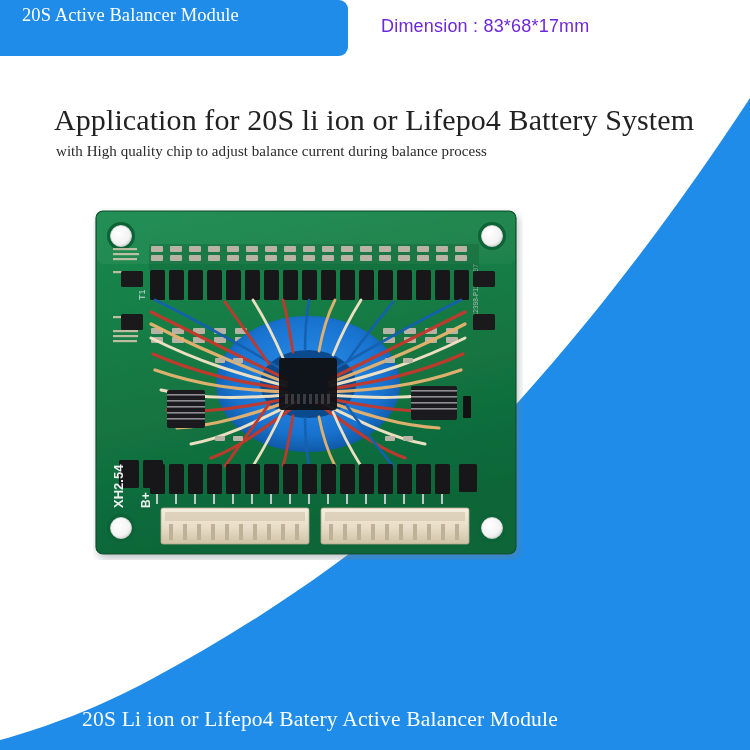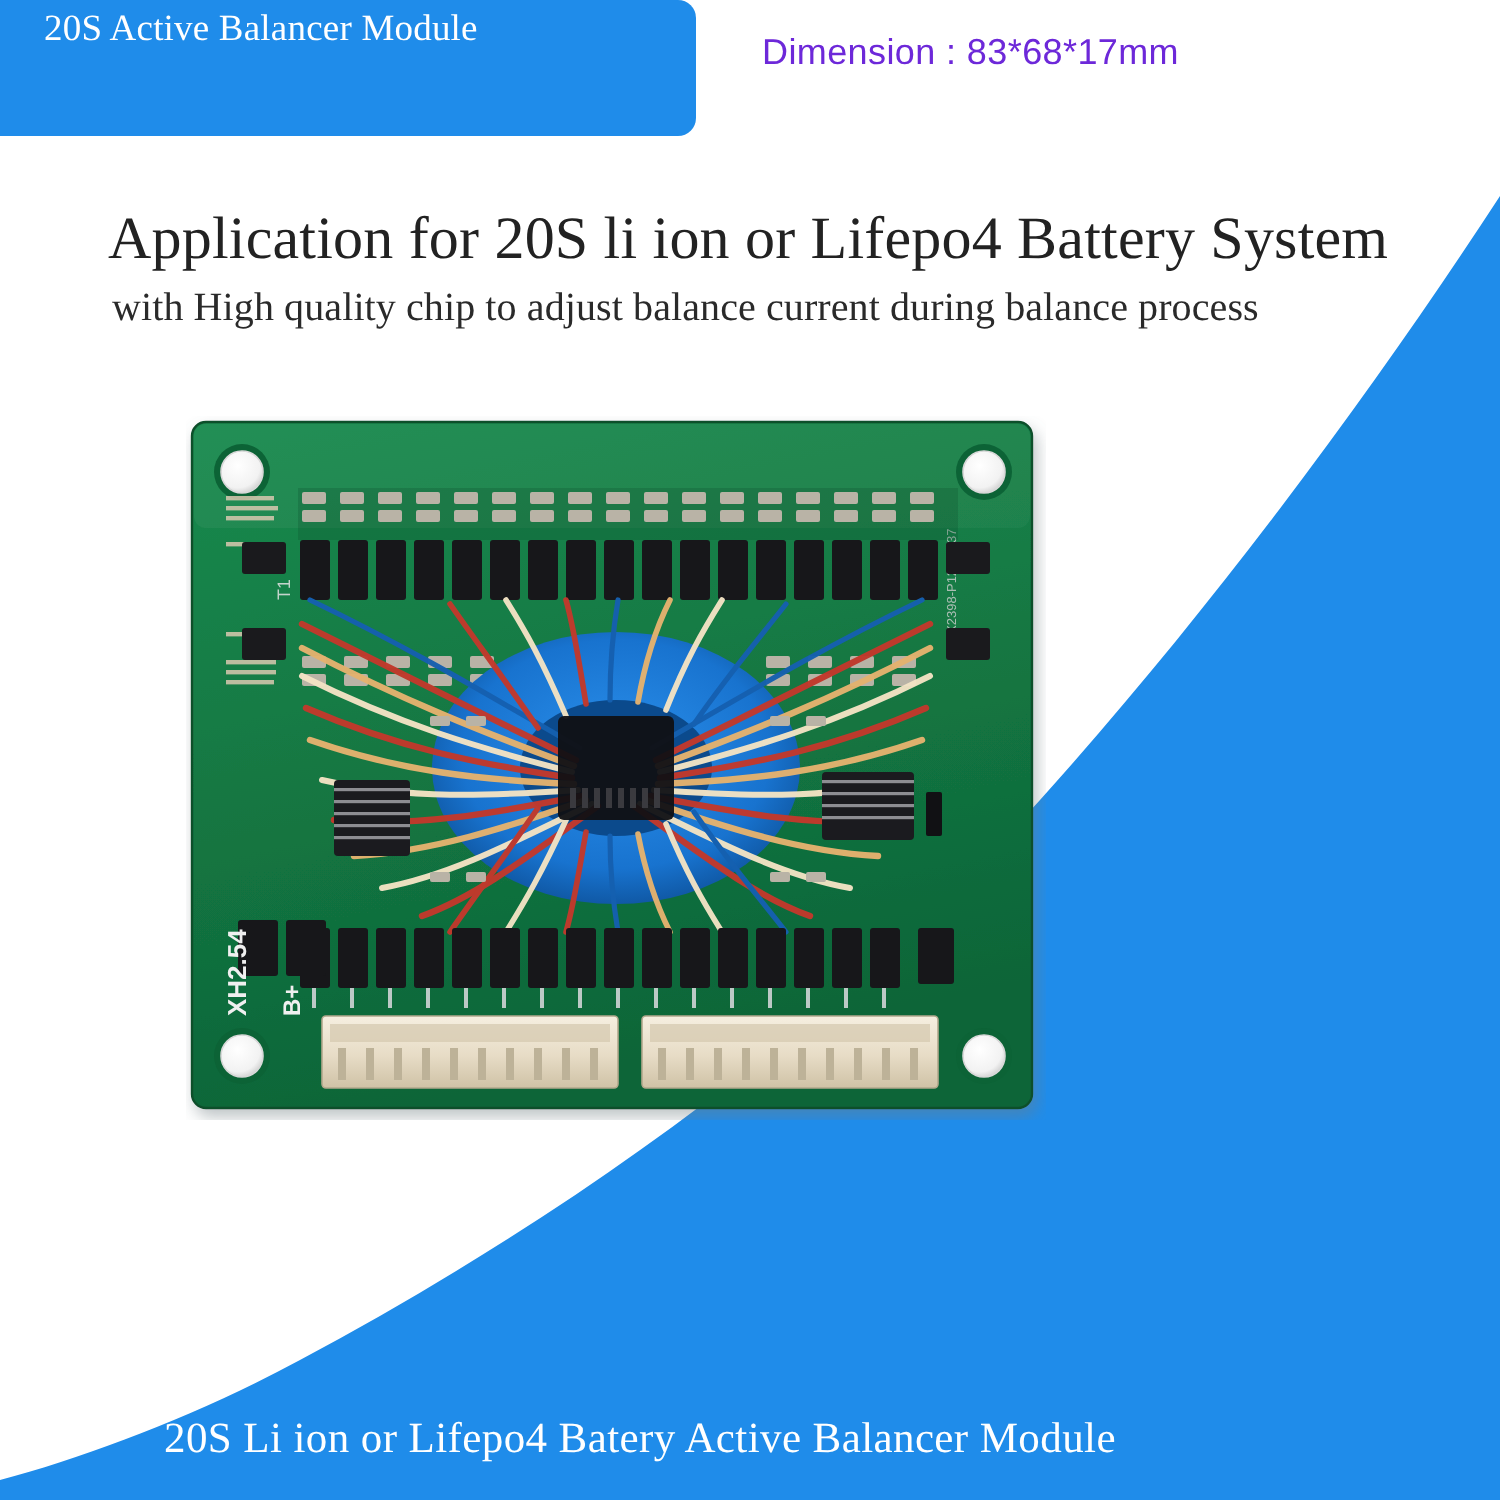--- a/index.html
+++ b/index.html
@@ -25,21 +25,21 @@
     width: 750px; height: 750px;
     pointer-events: none;
   }
 
   
   .headline-badge {
     position: absolute;
     left: 0;
     top: 0;
     width: 348px;
-    height: 68px;
+    height: 56px;
     background: #1f8cea;
     border-top-right-radius: 9px;
     border-bottom-right-radius: 9px;
     box-sizing: border-box;
     padding: 3px 10px 0 22px;
   }
   .headline-line {
     color: #ffffff;
     font-family: "Liberation Serif", serif;
     font-size: 18.5px;
@@ -69,21 +69,21 @@
     font-size: 30px;
     color: #222222;
     white-space: nowrap;
     letter-spacing: 0.1px;
   }
   .application-sub {
     position: absolute;
     left: 56px;
     top: 143px;
     font-family: "Liberation Serif", serif;
-    font-size: 20px;
+    font-size: 15px;
     color: #2a2a2a;
     white-space: nowrap;
     letter-spacing: 0.05px;
   }
 
   
   .banner-caption {
     position: absolute;
     left: 0;
     top: 707px;

